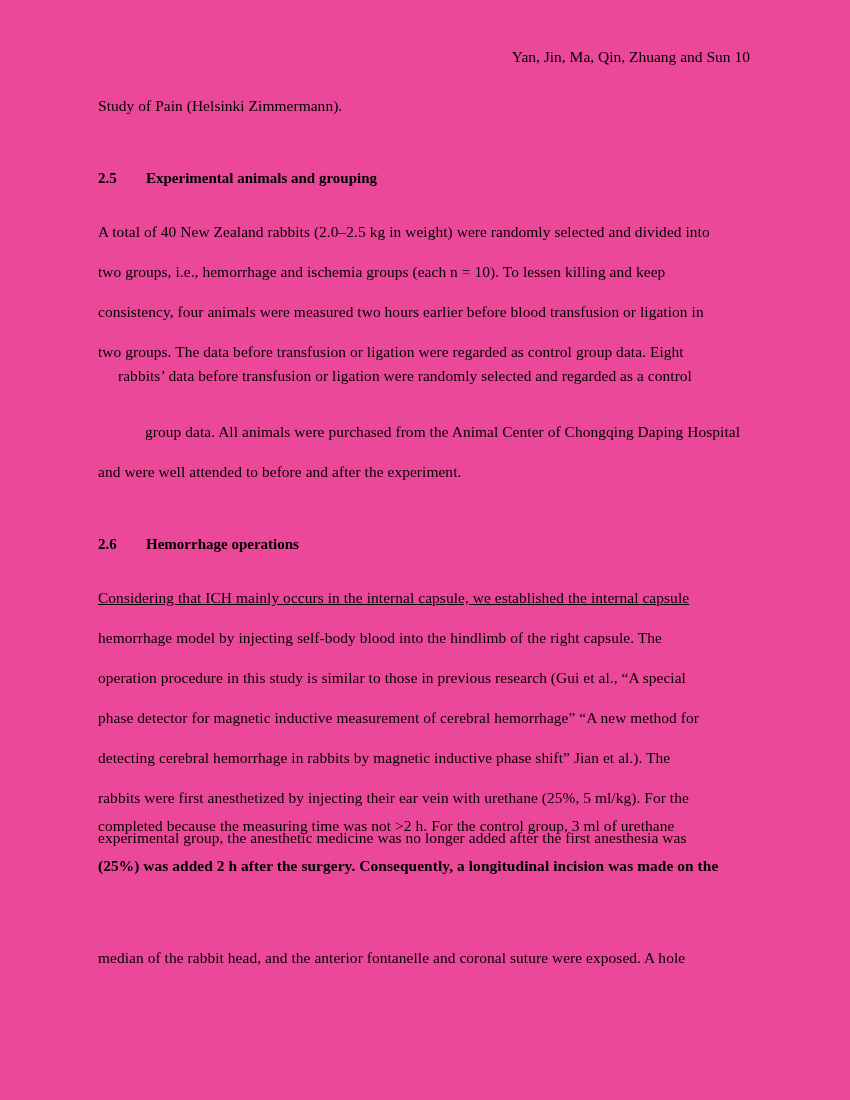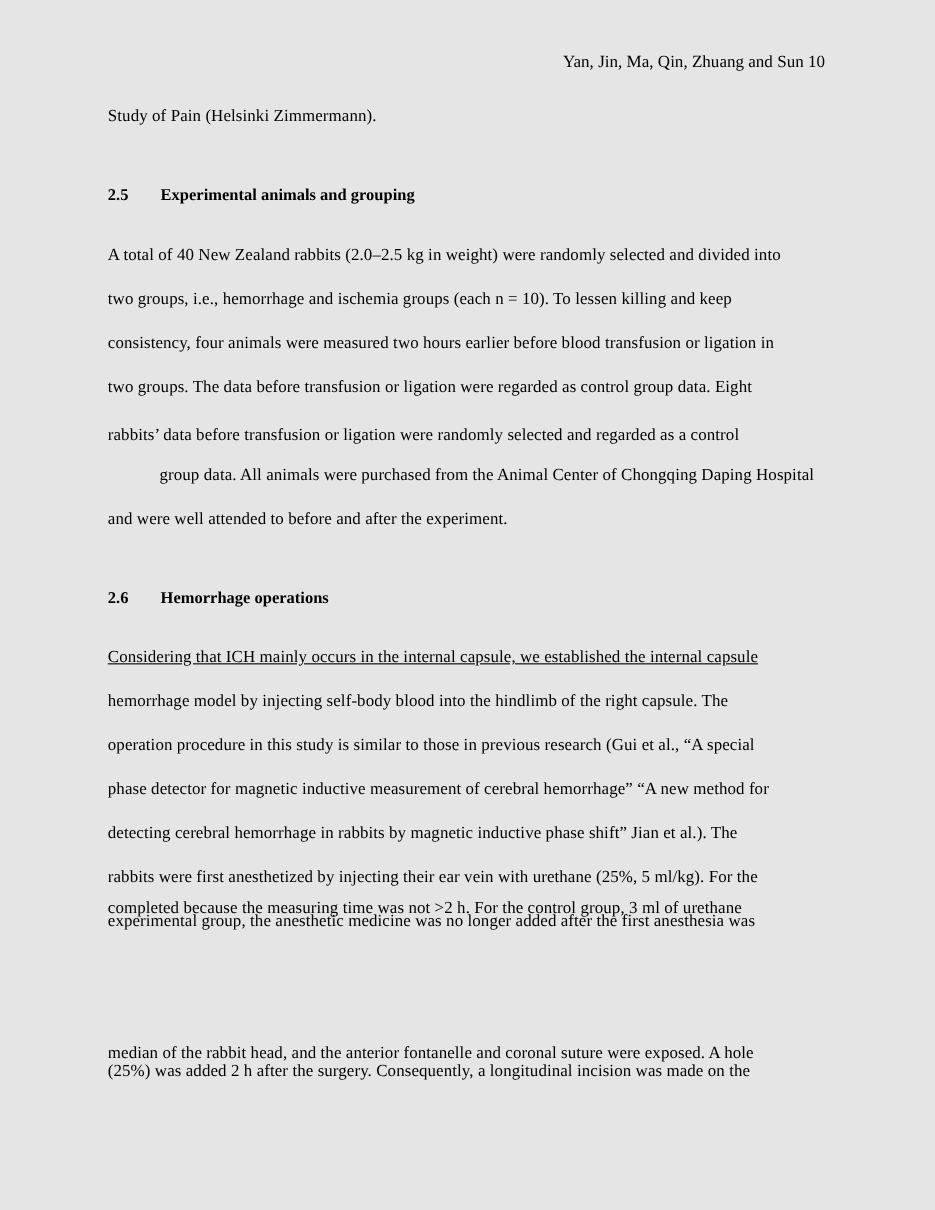--- a/index.html
+++ b/index.html
@@ -12,21 +12,21 @@
     height: 1100px;
     position: relative;
     font-family: "Liberation Serif", "DejaVu Serif", serif;
     color: #000000;
     -webkit-font-smoothing: antialiased;
   }
   .page {
     position: relative;
     width: 850px;
     height: 1100px;
-    background: #e5e5e5;
+    background: #ec4899;
     overflow: hidden;
   }
   
   .running-header {
     position: absolute;
     top: 47px;
     left: 98px;
     width: 652px;
     text-align: right;
     font-size: 15.5px;
@@ -73,30 +73,30 @@
 
   <div class="running-header">Yan, Jin, Ma, Qin, Zhuang and Sun 10</div>
 
   <div class="text-column">
 
   <div class="line" style="top: 96px;">Study of Pain (Helsinki Zimmermann).</div>
       <div class="line" style="top: 222px;">A total of 40 New Zealand rabbits (2.0–2.5 kg in weight) were randomly selected and divided into</div>
       <div class="line" style="top: 262px;">two groups, i.e., hemorrhage and ischemia groups (each n = 10). To lessen killing and keep</div>
       <div class="line" style="top: 302px;">consistency, four animals were measured two hours earlier before blood transfusion or ligation in</div>
       <div class="line" style="top: 342px;">two groups. The data before transfusion or ligation were regarded as control group data. Eight</div>
-      <div class="line" style="top: 386px;">rabbits’ data before transfusion or ligation were randomly selected and regarded as a control</div>
+      <div class="line" style="top: 366px; margin-left: 20px;">rabbits’ data before transfusion or ligation were randomly selected and regarded as a control</div>
       <div class="line" style="top: 422px; margin-left: 47px;">group data. All animals were purchased from the Animal Center of Chongqing Daping Hospital</div>
       <div class="line" style="top: 462px;">and were well attended to before and after the experiment.</div>
       <div class="line" style="top: 588px; text-decoration: underline;">Considering that ICH mainly occurs in the internal capsule, we established the internal capsule</div>
       <div class="line" style="top: 628px;">hemorrhage model by injecting self-body blood into the hindlimb of the right capsule. The</div>
       <div class="line" style="top: 668px;">operation procedure in this study is similar to those in previous research (Gui et al., “A special</div>
       <div class="line" style="top: 708px;">phase detector for magnetic inductive measurement of cerebral hemorrhage” “A new method for</div>
       <div class="line" style="top: 748px;">detecting cerebral hemorrhage in rabbits by magnetic inductive phase shift” Jian et al.). The</div>
       <div class="line" style="top: 788px;">rabbits were first anesthetized by injecting their ear vein with urethane (25%, 5 ml/kg). For the</div>
       <div class="line" style="top: 828px;">experimental group, the anesthetic medicine was no longer added after the first anesthesia was</div>
       <div class="line" style="top: 816px;">completed because the measuring time was not &gt;2 h. For the control group, 3 ml of urethane</div>
-      <div class="line" style="top: 964px;">(25%) was added 2 h after the surgery. Consequently, a longitudinal incision was made on the</div>
+      <div class="line" style="top: 856px; font-weight: bold;">(25%) was added 2 h after the surgery. Consequently, a longitudinal incision was made on the</div>
       <div class="line" style="top: 948px;">median of the rabbit head, and the anterior fontanelle and coronal suture were exposed. A hole</div>
       <div class="heading" style="top: 167px;"><span class="num">2.5</span><span class="title">Experimental animals and grouping</span></div>
       <div class="heading" style="top: 533px;"><span class="num">2.6</span><span class="title">Hemorrhage operations</span></div>
     </div>
 
 </div>
 
 </body></html>

